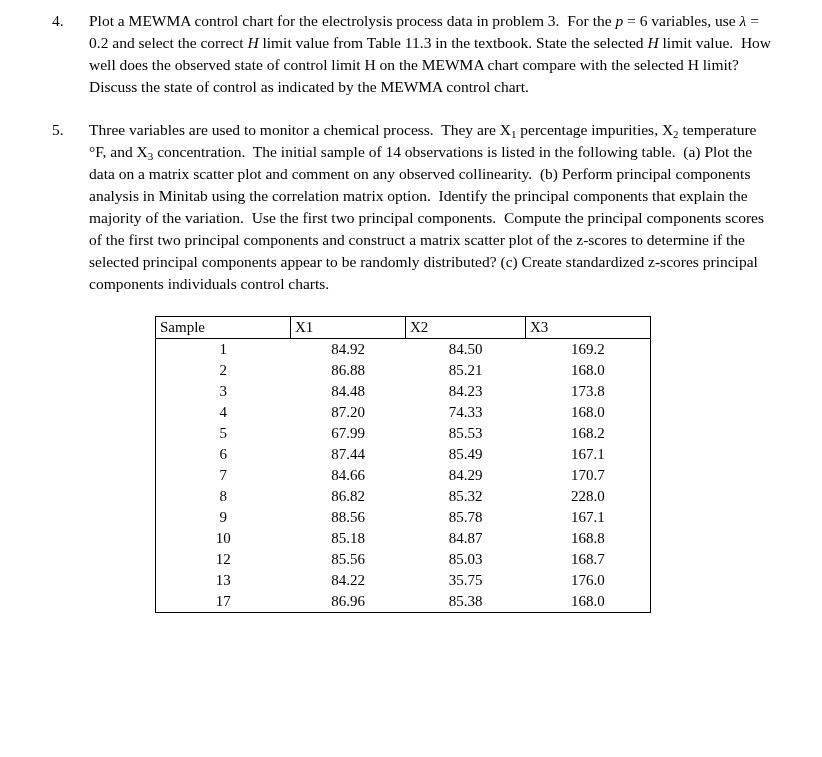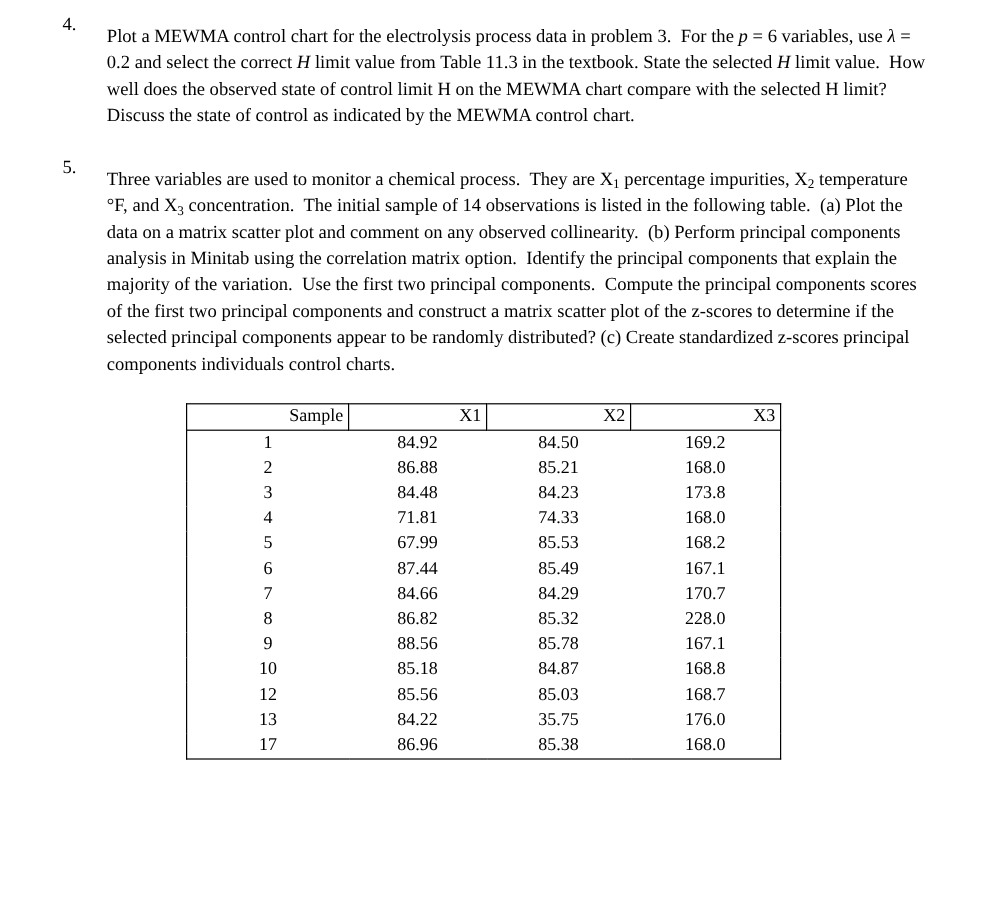--- a/index.html
+++ b/index.html
@@ -26,42 +26,41 @@
   .pnum {
     flex: 0 0 37px;
     font-size: 15.5px;
     line-height: 22px;
   }
   .ptext {
     flex: 1;
     font-size: 15.5px;
     line-height: 22px;
     white-space: pre-wrap;
-    margin-top: 10px;
   }
   .ptext .it { font-style: italic; }
   .ptext sub {
     font-size: 11px;
     line-height: 0;
     vertical-align: -3px;
   }
   table.data-table {
     border-collapse: collapse;
     border: 1px solid #000000;
     margin-left: 103px;
     margin-top: 15px;
     table-layout: fixed;
     width: 495px;
   }
   table.data-table th {
     border: 1px solid #000000;
     font-weight: normal;
     font-size: 15px;
     height: 22px;
-    text-align: right;
+    text-align: left;
     padding: 0 4px;
   }
   table.data-table td {
     border: none;
     font-size: 15px;
     height: 21px;
     text-align: center;
     padding: 0 4px;
     line-height: 21px;
   }
@@ -114,21 +113,21 @@
           <td>168.0</td>
         </tr>
         <tr>
           <td>3</td>
           <td>84.48</td>
           <td>84.23</td>
           <td>173.8</td>
         </tr>
         <tr>
           <td>4</td>
-          <td>71.81</td>
+          <td>87.20</td>
           <td>74.33</td>
           <td>168.0</td>
         </tr>
         <tr>
           <td>5</td>
           <td>67.99</td>
           <td>85.53</td>
           <td>168.2</td>
         </tr>
         <tr>

